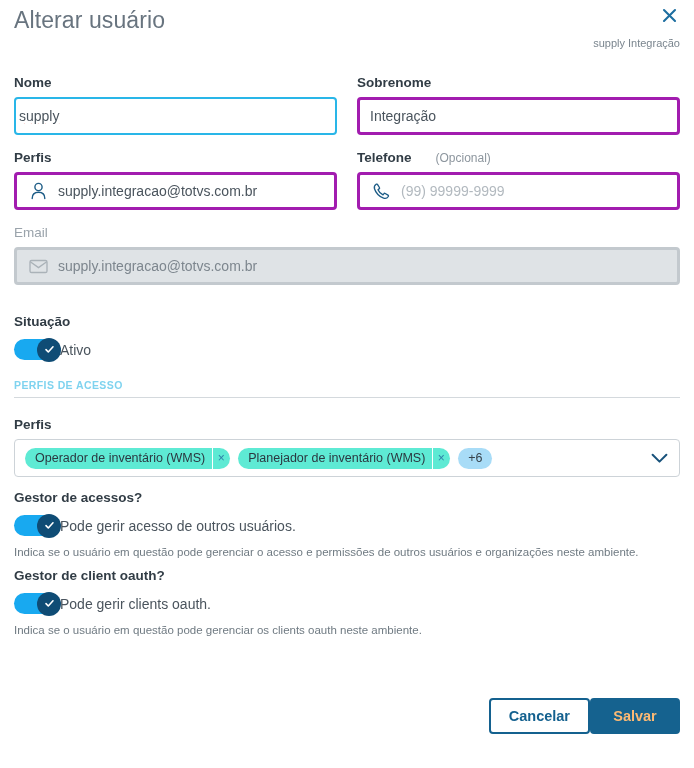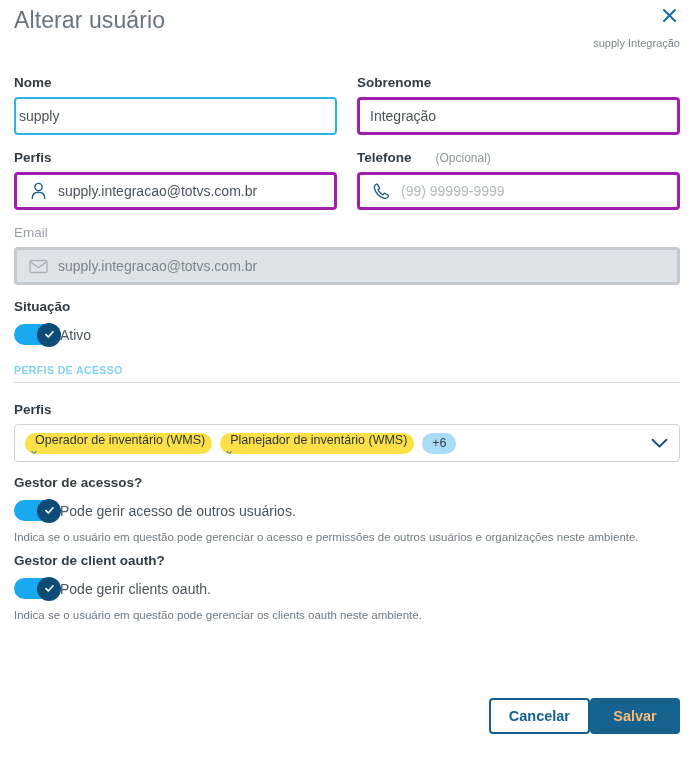--- a/index.html
+++ b/index.html
@@ -188,28 +188,28 @@
   }
   .chips {
     display: flex;
     align-items: center;
     gap: 8px;
     flex: 1 1 auto;
     overflow: hidden;
   }
   .chip {
     display: flex;
+    align-items: center;
     height: 21px;
     border-radius: 11px;
-    background: #fde047;
+    background: #5eead4;
     font-size: 12.5px;
     color: #2b3740;
     white-space: nowrap;
     overflow: hidden;
-    flex-direction: column;
   }
   .chip-label { padding: 0 7px 0 10px; }
   .chip-x {
     width: 18px;
     height: 100%;
     display: flex;
     align-items: center;
     justify-content: center;
     border-left: 1px solid #ffffff;
     color: #2f7fa8;
@@ -359,21 +359,21 @@
       <span class="input-icon">
         <svg width="19" height="15" viewBox="0 0 19 15">
           <rect x="1" y="1.5" width="17" height="12" rx="1.6" stroke="#aab2b8" stroke-width="1.35" fill="none"></rect>
           <path d="M1.6 3 L9.5 8.6 L17.4 3" stroke="#aab2b8" stroke-width="1.35" fill="none" stroke-linecap="round"></path>
         </svg>
       </span>
       <span class="input-text">supply.integracao@totvs.com.br</span>
     </div>
   </div>
 
-  <div style="margin-top:13px;">
+  <div style="margin-top:28px;">
     <label class="group-label">Situação</label>
     <div class="toggle-row">
       <div class="toggle">
         <span class="knob">
           <svg width="11" height="11" viewBox="0 0 11 11">
             <path d="M2 5.6 L4.3 8 L9 2.8" stroke="#ffffff" stroke-width="1.6" fill="none" stroke-linecap="round" stroke-linejoin="round"></path>
           </svg>
         </span>
       </div>
       <span class="toggle-label">Ativo</span>

